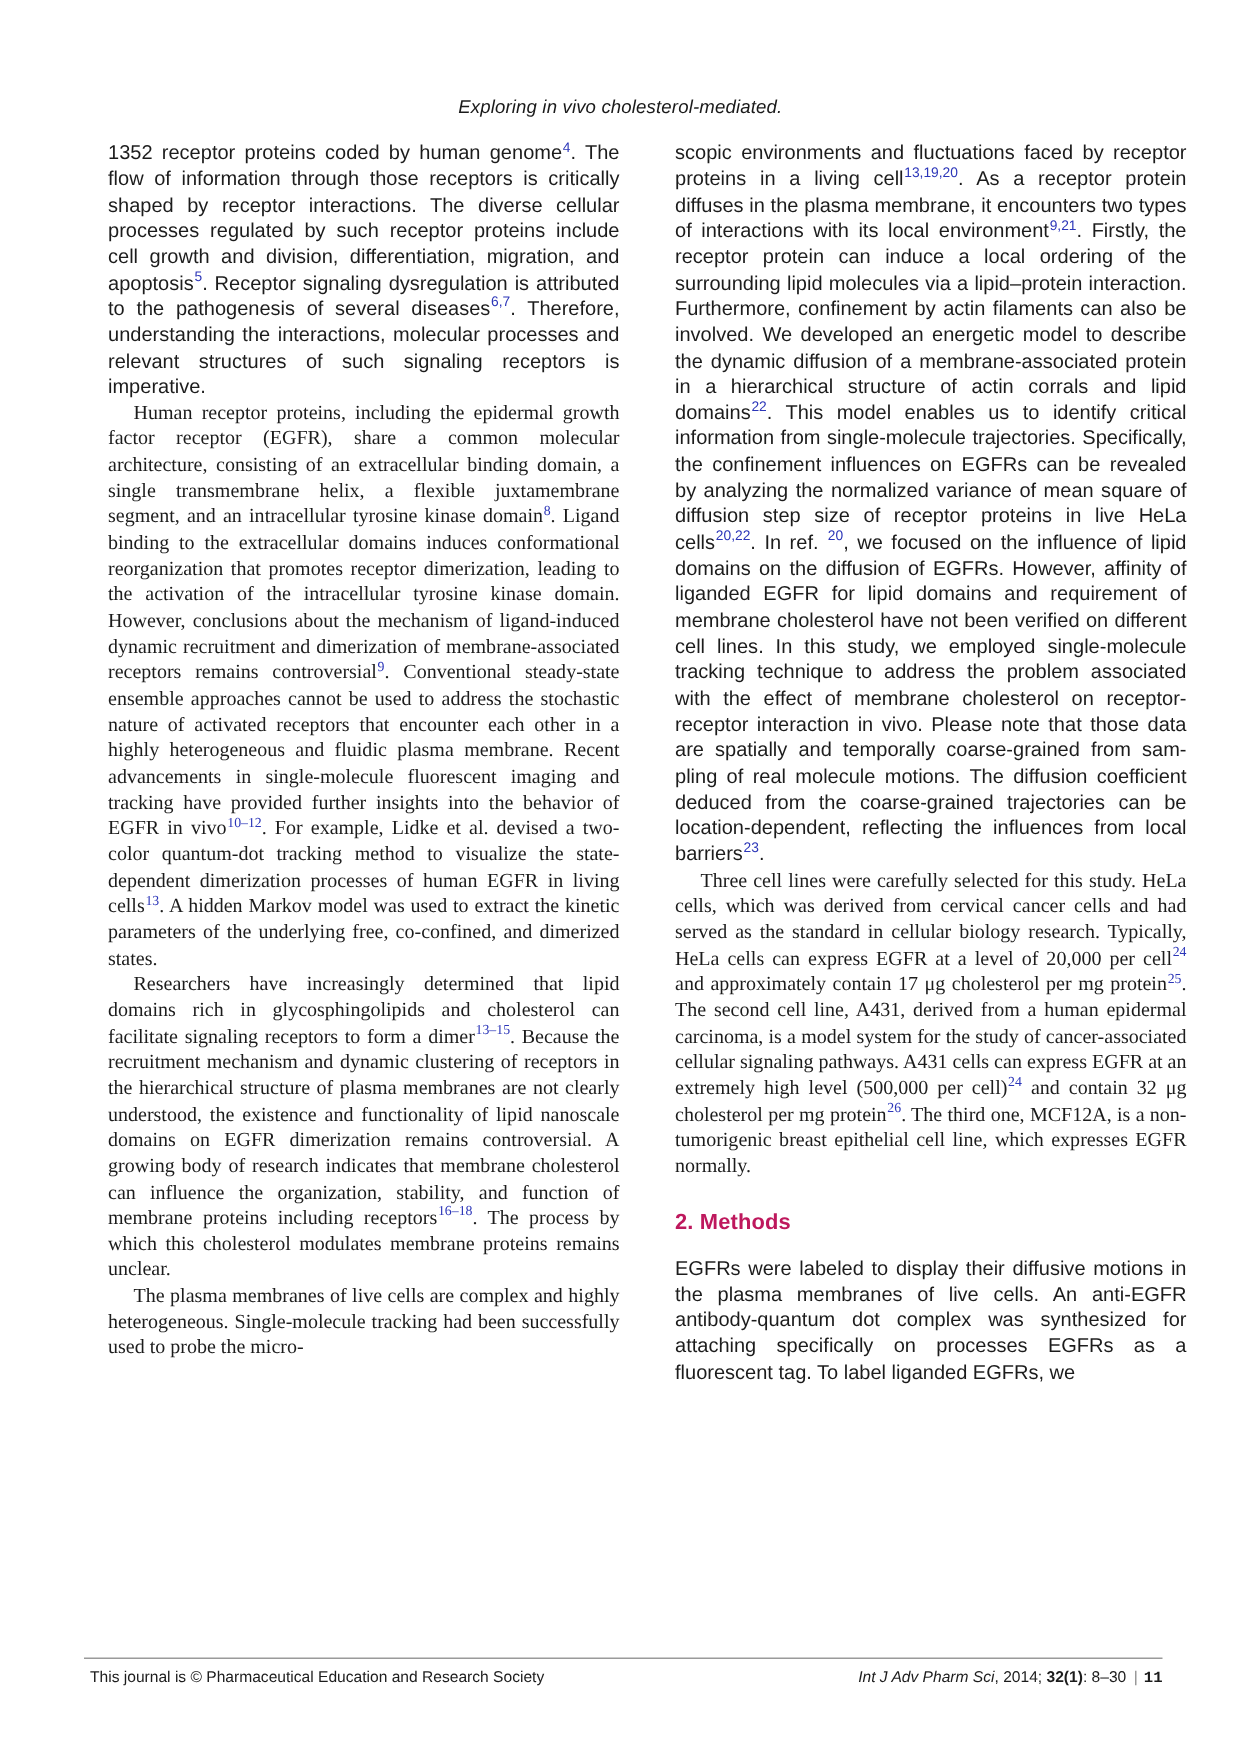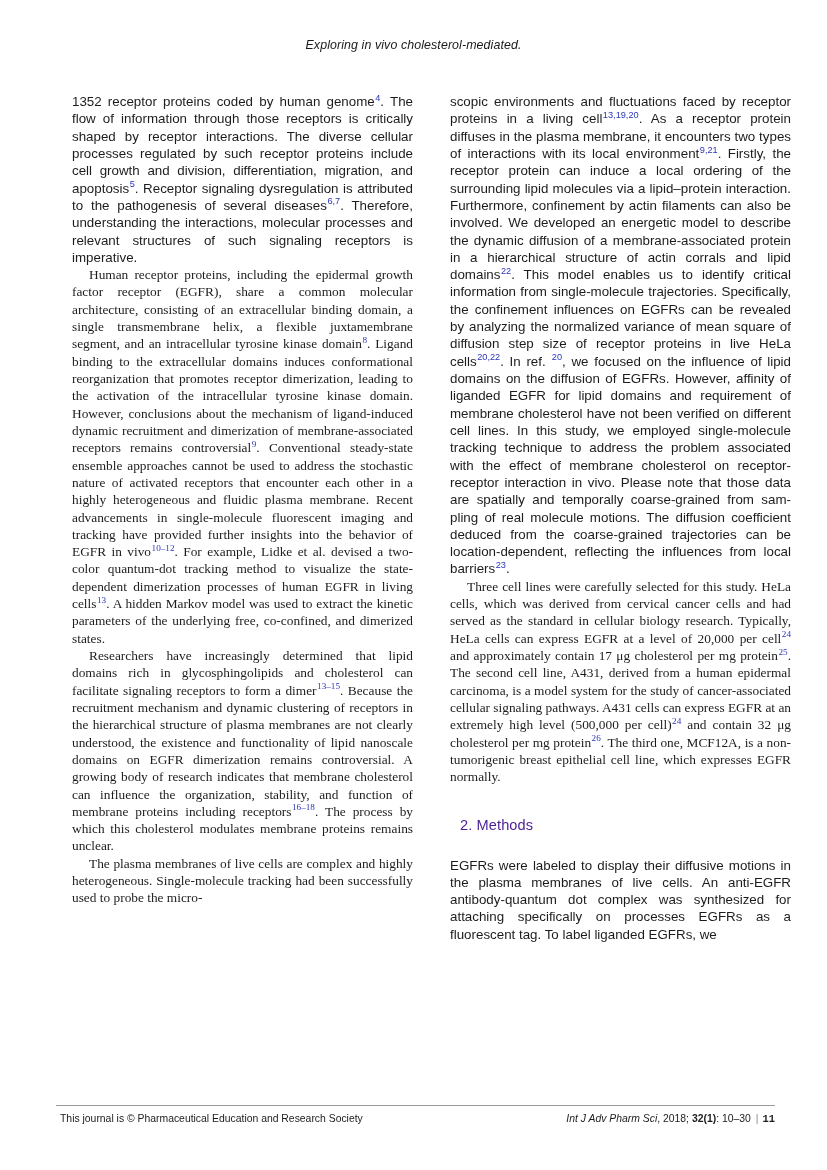--- a/index.html
+++ b/index.html
@@ -20,21 +20,21 @@
     position: absolute;
     left: 0; top: 0;
     width: 827px;
     height: 1170px;
   }
 
   
   .running-head {
     position: absolute;
     left: 0;
-    top: 38px;
+    top: 64px;
     width: 827px;
     text-align: center;
     font-style: italic;
     font-size: 12.4px;
     letter-spacing: 0.1px;
     color: #1a1a1a;
   }
 
   
   .columns {
@@ -66,24 +66,24 @@
 
   sup.cit {
     color: #2b35b8;
     font-size: 9.2px;
     vertical-align: super;
     line-height: 0;
     padding-left: 0.5px;
   }
 
   h2.section {
-    margin: 10px;
+    margin: 0;
     font-size: 14.6px;
-    font-weight: normal;
-    color: #4c1d95;
+    font-weight: bold;
+    color: #be185d;
     letter-spacing: 0.1px;
   }
   .sec-spacer-top { height: 21px; }
   .sec-spacer-bot { height: 14px; }
 
   
   .footer-rule {
     position: absolute;
     left: 56px;
     top: 1105px;
@@ -152,17 +152,17 @@
         </div>
     </div>
 
   </div>
 
   <div class="footer-rule"></div>
 
   <div class="footer">
     <div class="footer-left">This journal is © Pharmaceutical Education and Research Society</div>
     <div class="footer-right">
-      <span class="jref">Int J Adv Pharm Sci</span><span>, 2018; </span><span class="vol">32(1)</span><span>: 10–30</span><span class="sep">|</span><span class="pageno">11</span>
+      <span class="jref">Int J Adv Pharm Sci</span><span>, 2014; </span><span class="vol">32(1)</span><span>: 8–30</span><span class="sep">|</span><span class="pageno">11</span>
     </div>
   </div>
 
 </div>
 
 </body></html>

